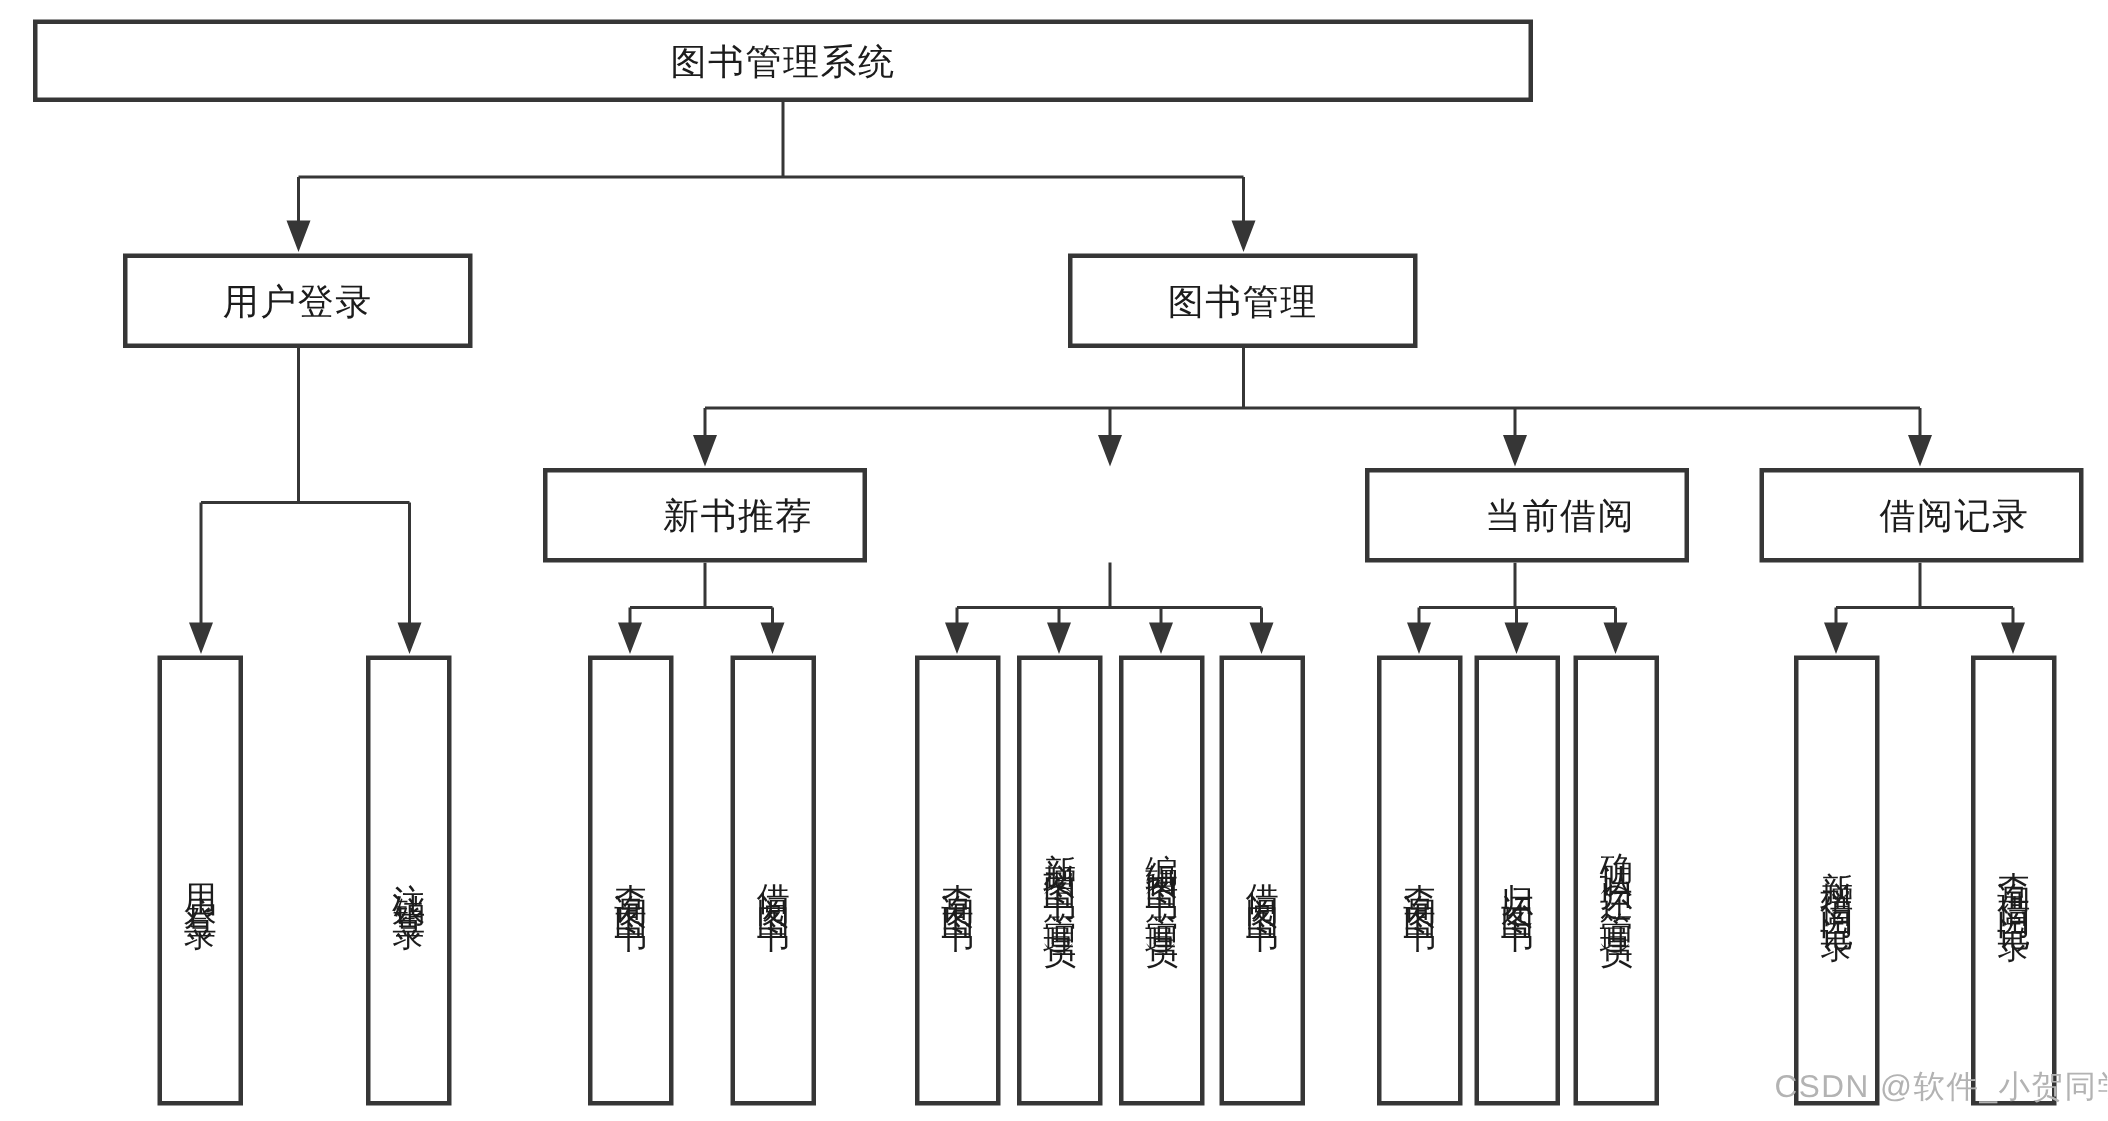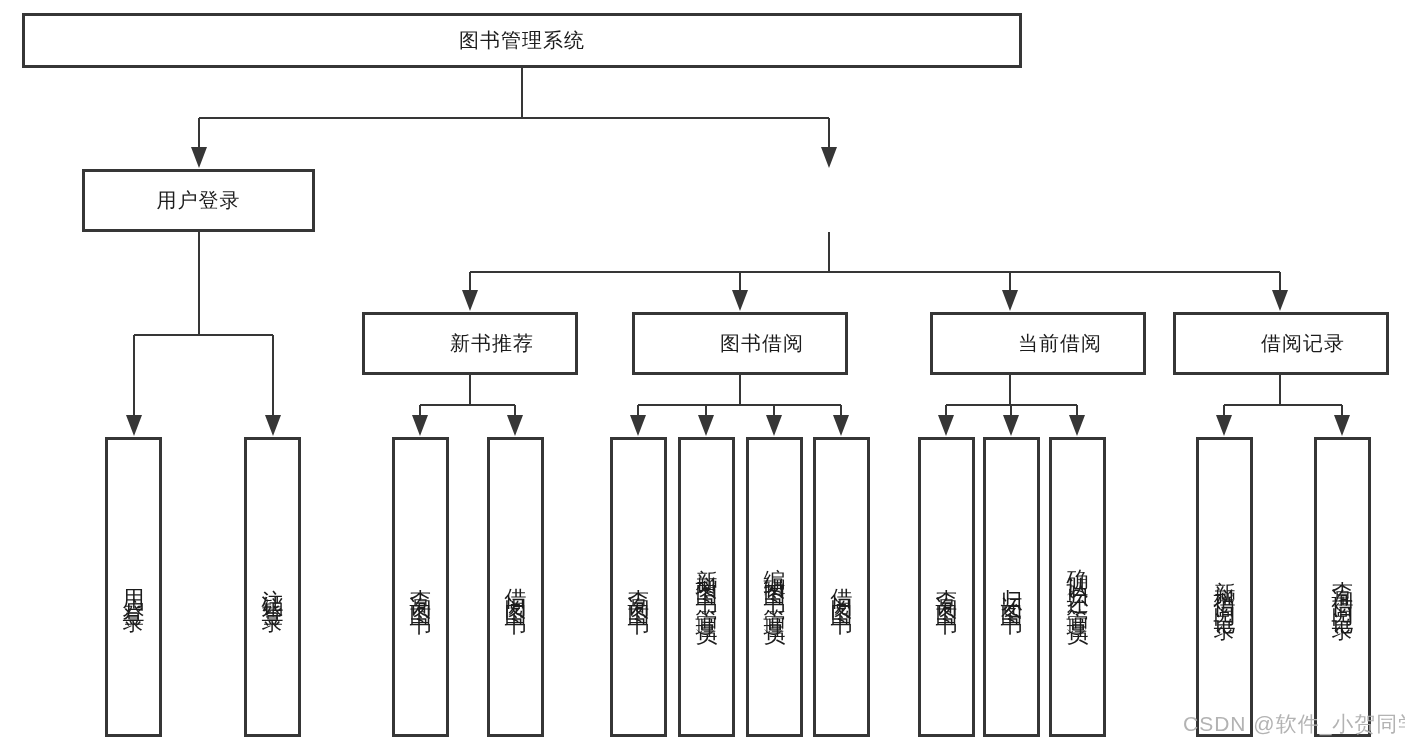--- a/index.html
+++ b/index.html
@@ -4,21 +4,21 @@
 <style>
   html,body { margin:0; padding:0; background:#ffffff; }
   .canvas {
     position:relative; width:1405px; height:747px; background:#ffffff;
     font-family:"Liberation Sans", sans-serif; color:#1c1c1c; overflow:hidden;
   }
   .connectors { position:absolute; left:0; top:0; z-index:1; }
   .box {
     position:absolute; box-sizing:border-box; background:#ffffff;
     border:3px solid #363636; display:flex; align-items:center; justify-content:center;
-    z-index:2; font-size:20px; letter-spacing:1px; white-space:nowrap;
+    z-index:2; font-size:24px; letter-spacing:1px; white-space:nowrap;
   }
   .root { left:22px; top:13px; width:1000px; height:55px; }
   .lvl2 { top:169px; width:233px; height:63px; }
   .lvl3 { top:312px; width:216px; height:63px;padding-left:44px; }
   .vbox {
     top:437px; width:57px; height:300px;
     writing-mode:vertical-rl; text-orientation:mixed;
     font-size:22px; letter-spacing:8px; white-space:normal;
   }
   .watermark {
@@ -50,24 +50,24 @@
              M630 415 L646 415 L638 436 Z M698 415 L714 415 L706 436 Z
              M766 415 L782 415 L774 436 Z M833 415 L849 415 L841 436 Z
              M938 415 L954 415 L946 436 Z M1003 415 L1019 415 L1011 436 Z
              M1069 415 L1085 415 L1077 436 Z
              M1216 415 L1232 415 L1224 436 Z M1334 415 L1350 415 L1342 436 Z"></path>
   </svg>
 
   <div class="box root">图书管理系统</div>
 
   <div class="box lvl2" style="left:82px">用户登录</div>
+  <div class="box lvl2" style="left:712px">图书管理</div>
 
   <div class="box lvl3" style="left:362px">新书推荐</div>
-  <div class="box lvl3" style="left:632px">图书借阅</div>
-  <div class="box lvl3" style="left:930px">当前借阅</div>
+  <div class="box lvl3" style="left:910px">当前借阅</div>
   <div class="box lvl3" style="left:1173px">借阅记录</div>
 
   <div class="box vbox" style="left:105px">用户登录</div>
   <div class="box vbox" style="left:244px">注销登录</div>
 
   <div class="box vbox" style="left:392px">查询图书</div>
   <div class="box vbox" style="left:487px">借阅图书</div>
 
   <div class="box vbox" style="left:610px">查询图书</div>
   <div class="box vbox" style="left:678px">新增图书（管理员）</div>

